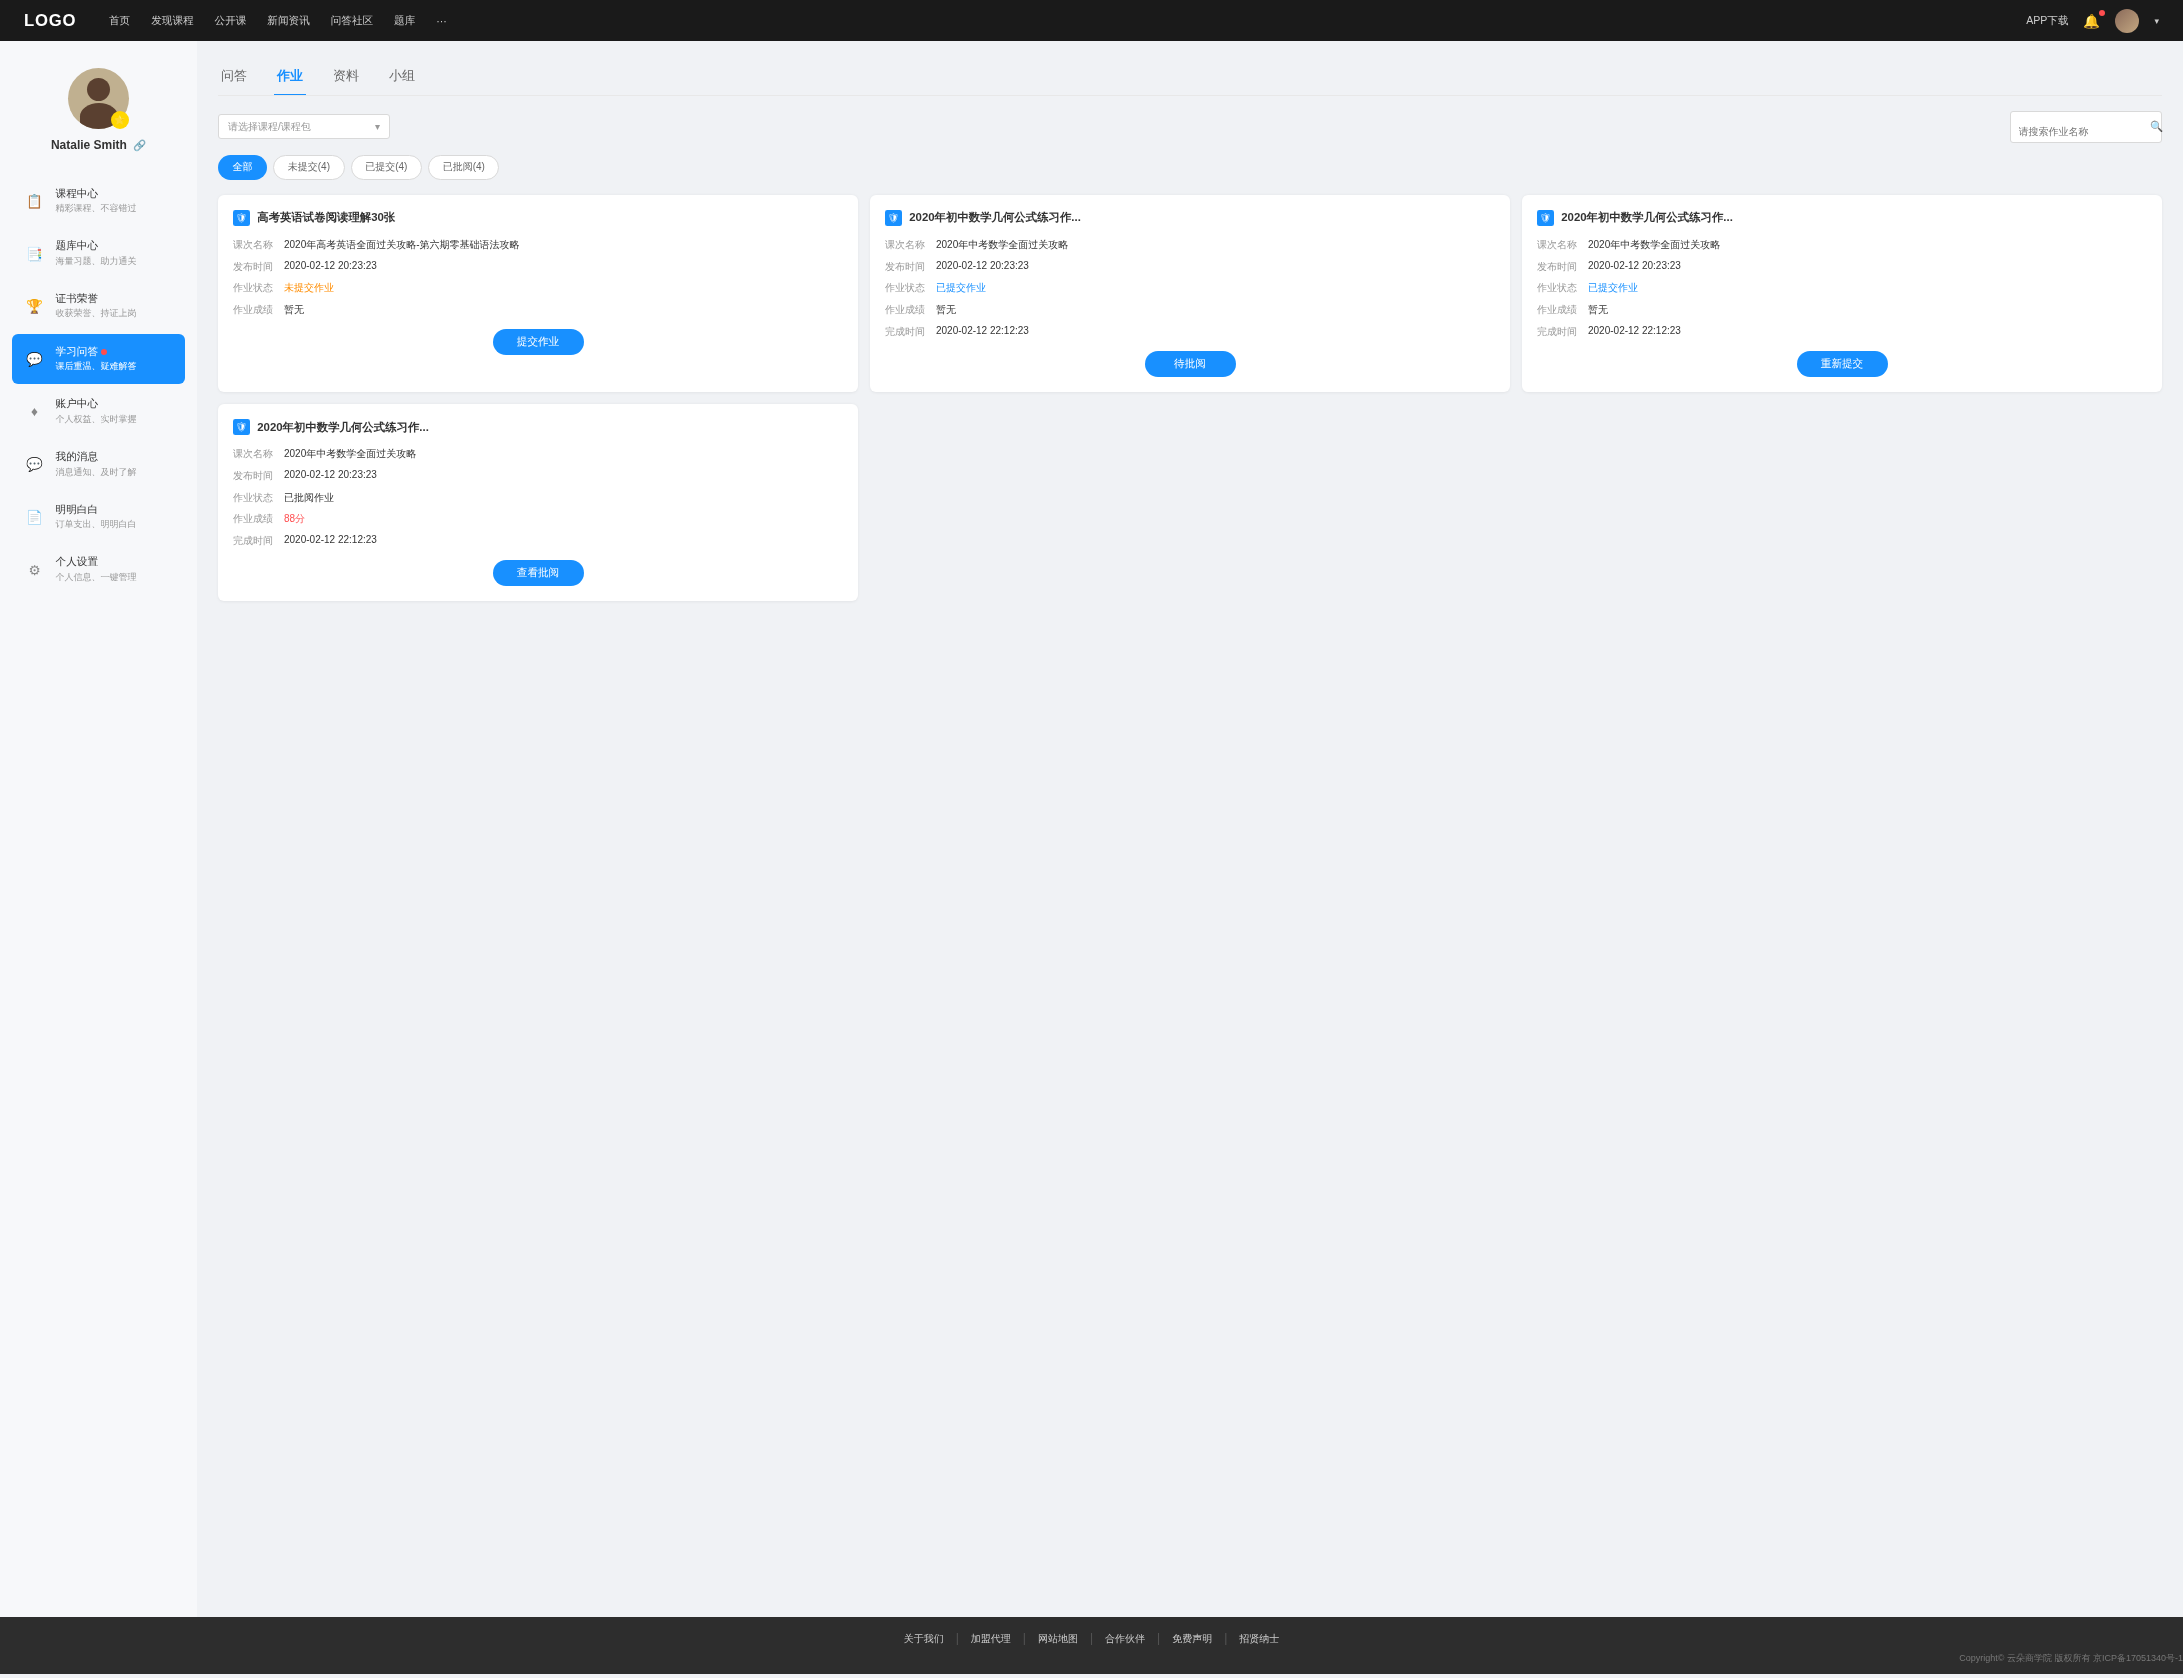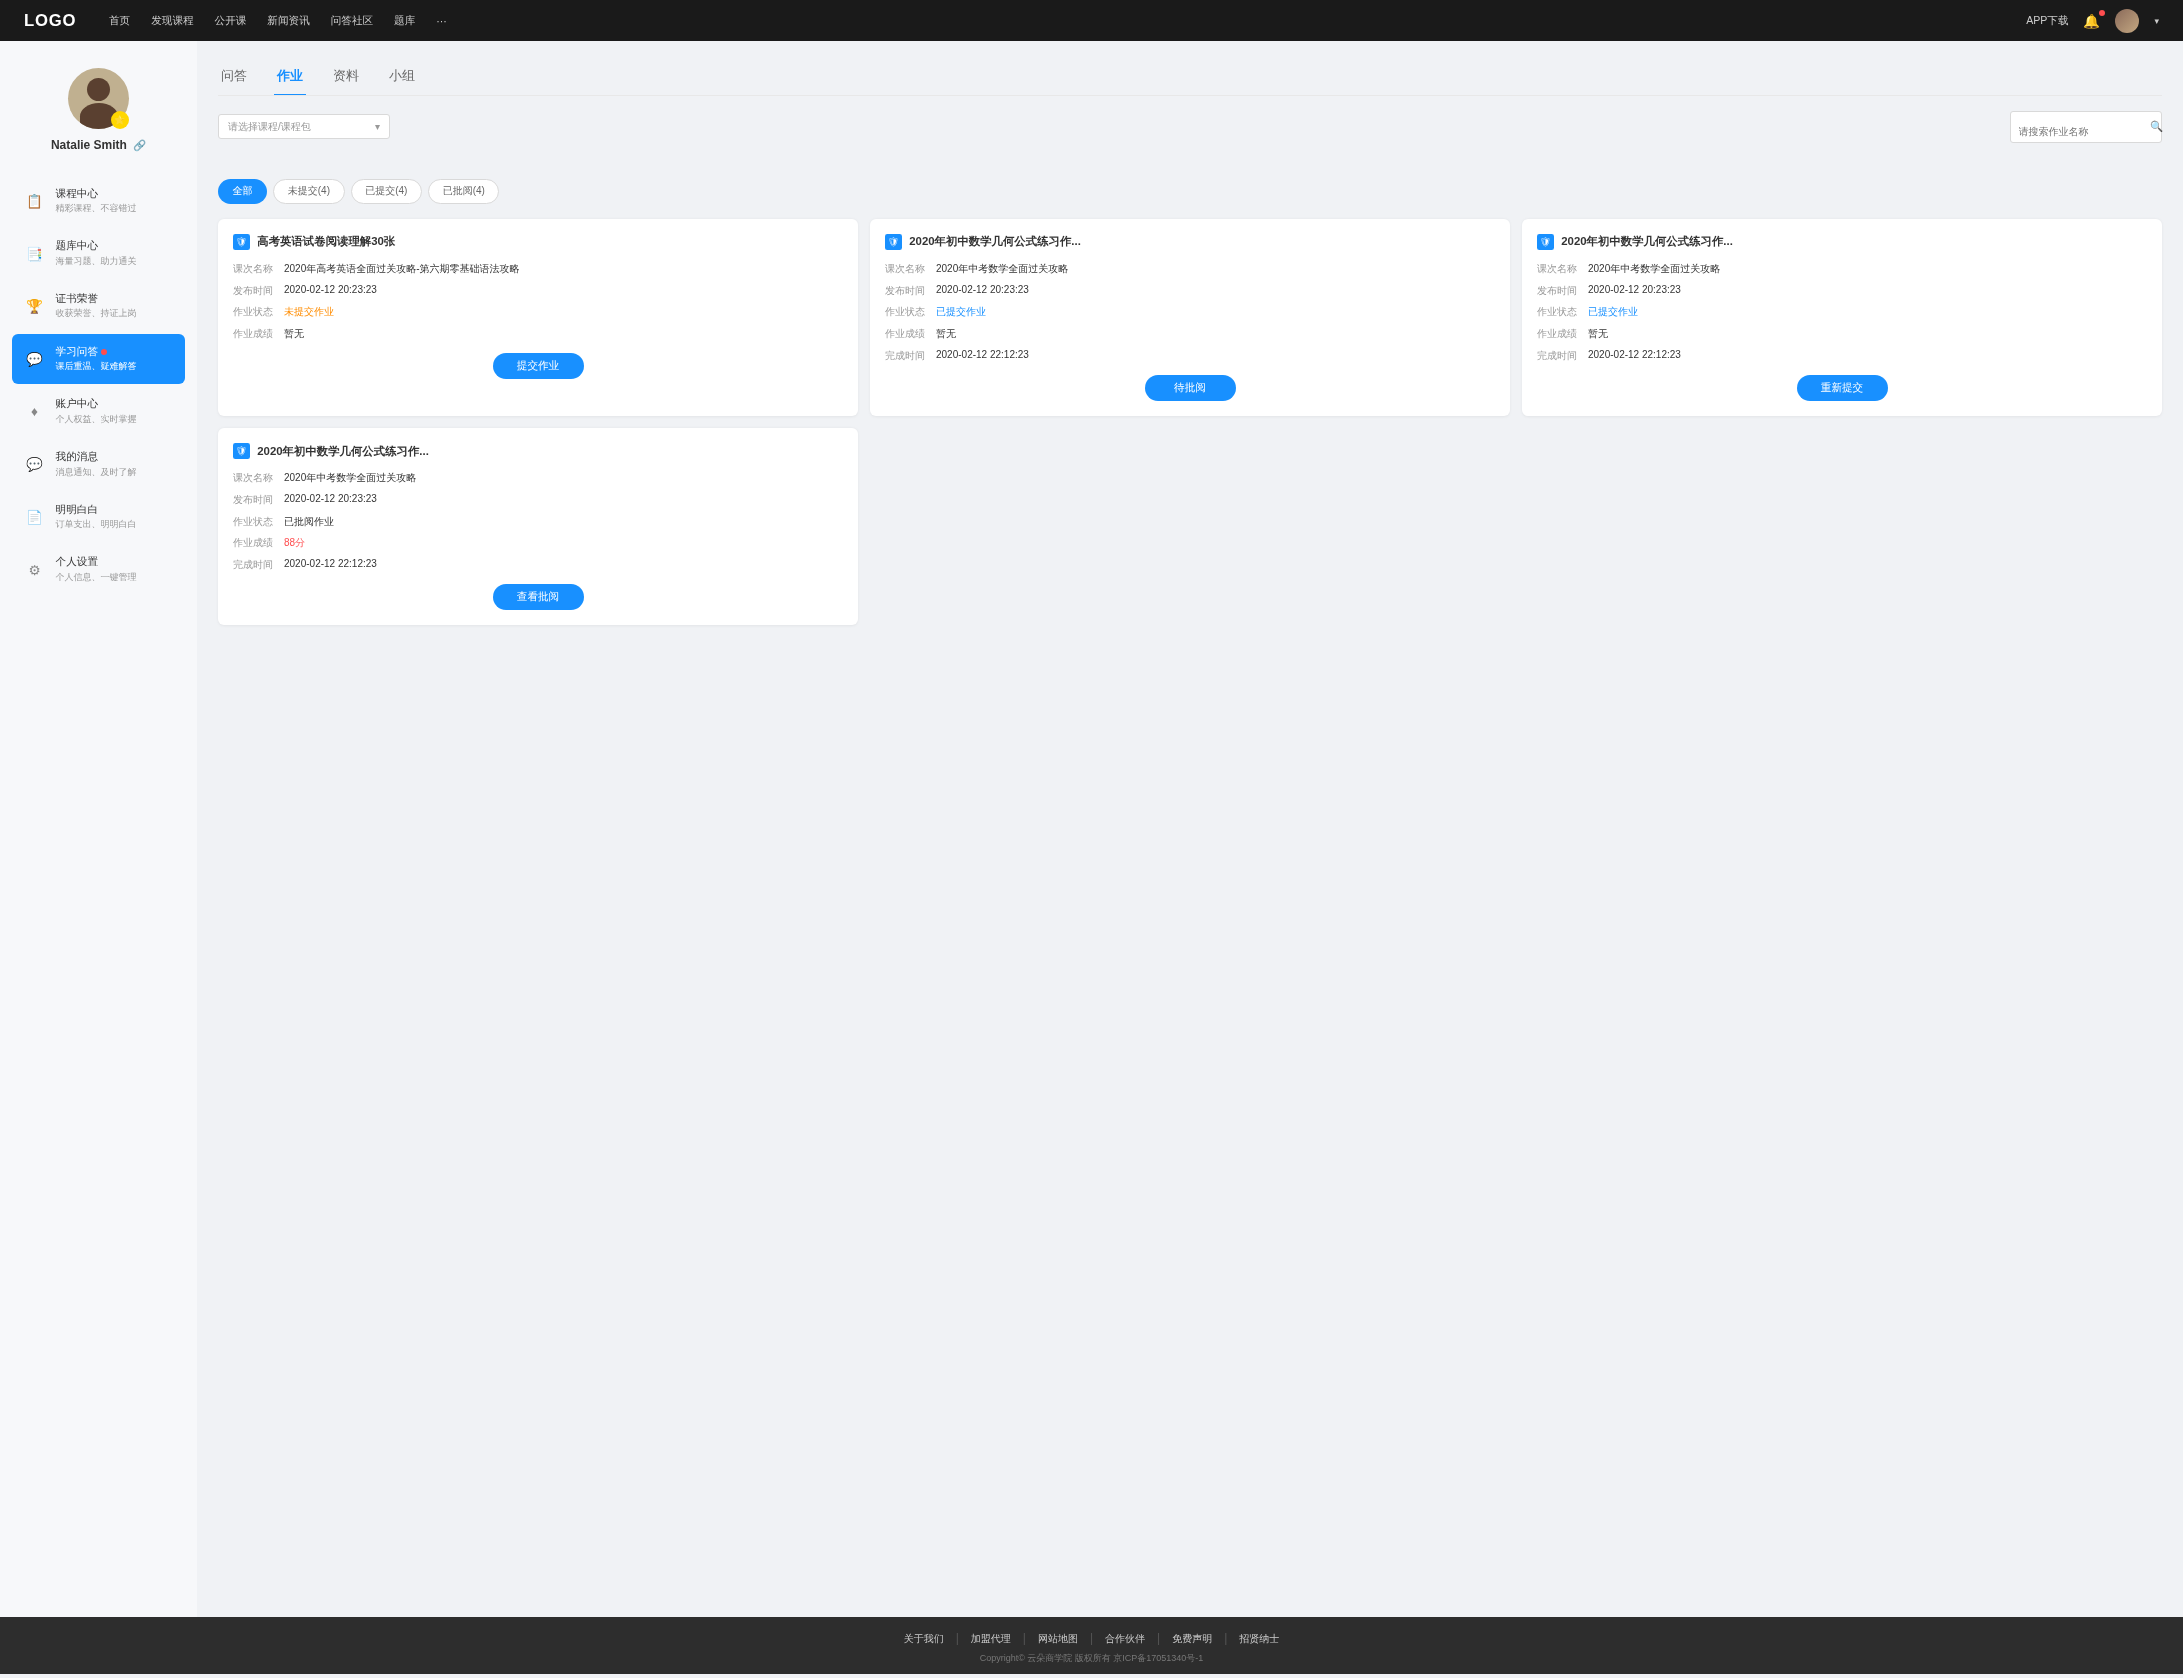--- a/index.html
+++ b/index.html
@@ -245,21 +245,20 @@
       display: flex;
       gap: 6px;
       margin-bottom: 15px;
     }
     .status-tab {
       padding: 4.5px 13.6px;
       border-radius: 15px;
       font-size: 10px;
       cursor: pointer;
       border: 0.8px solid transparent;
-      margin-top: 24px;
     }
     .status-tab.active {
       background: #1890ff;
       color: white;
     }
     .status-tab:not(.active) {
       background: white;
       color: #666;
       border-color: #d9d9d9;
     }
@@ -329,21 +328,21 @@
       padding: 6px 24px;
       font-size: 10.6px;
       cursor: pointer;
       min-width: 91px;
     }
 
     
     .footer {
       background: #2d2d2d;
       color: #aaa;
-      text-align: center;
+      text-align: right;
       padding: 15px 0 9px;
     }
     .footer-links {
       display: flex;
       justify-content: center;
       gap: 0;
       margin-bottom: 6px;
     }
     .footer-link {
       color: #ccc;

